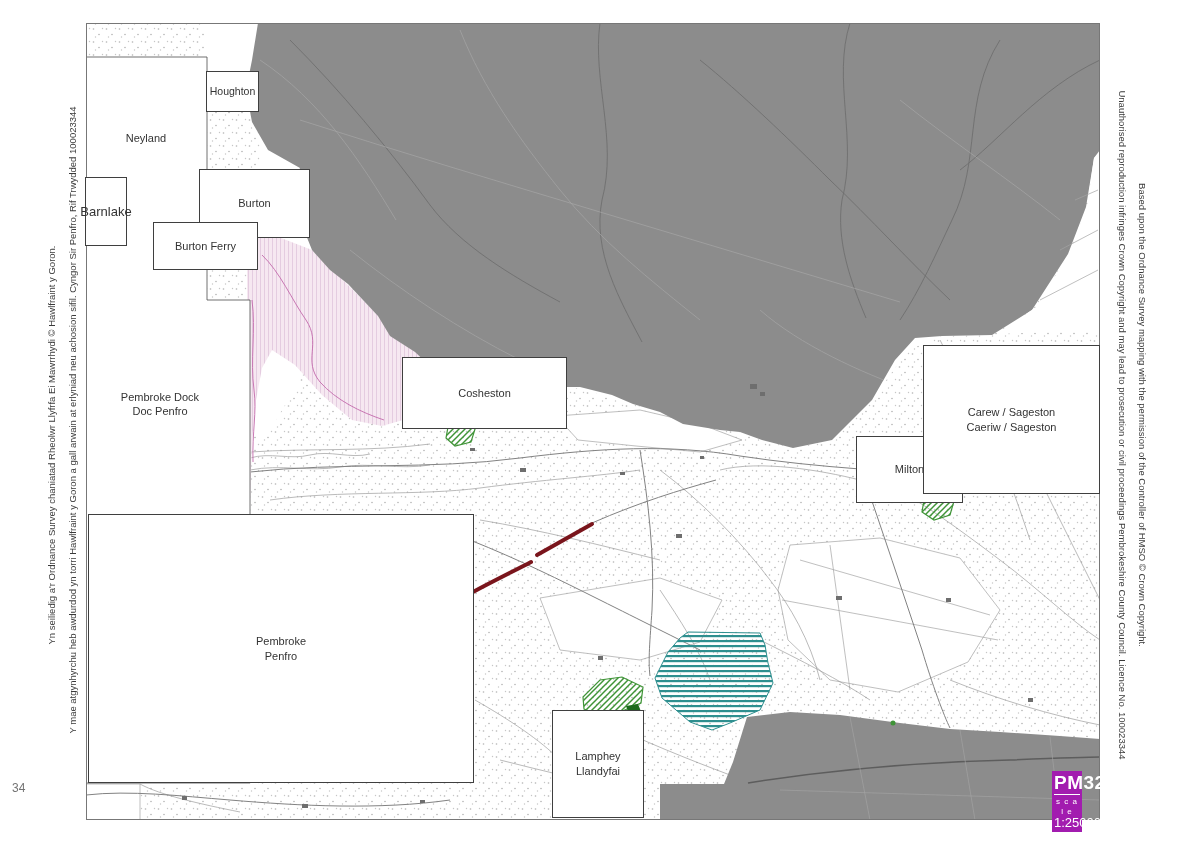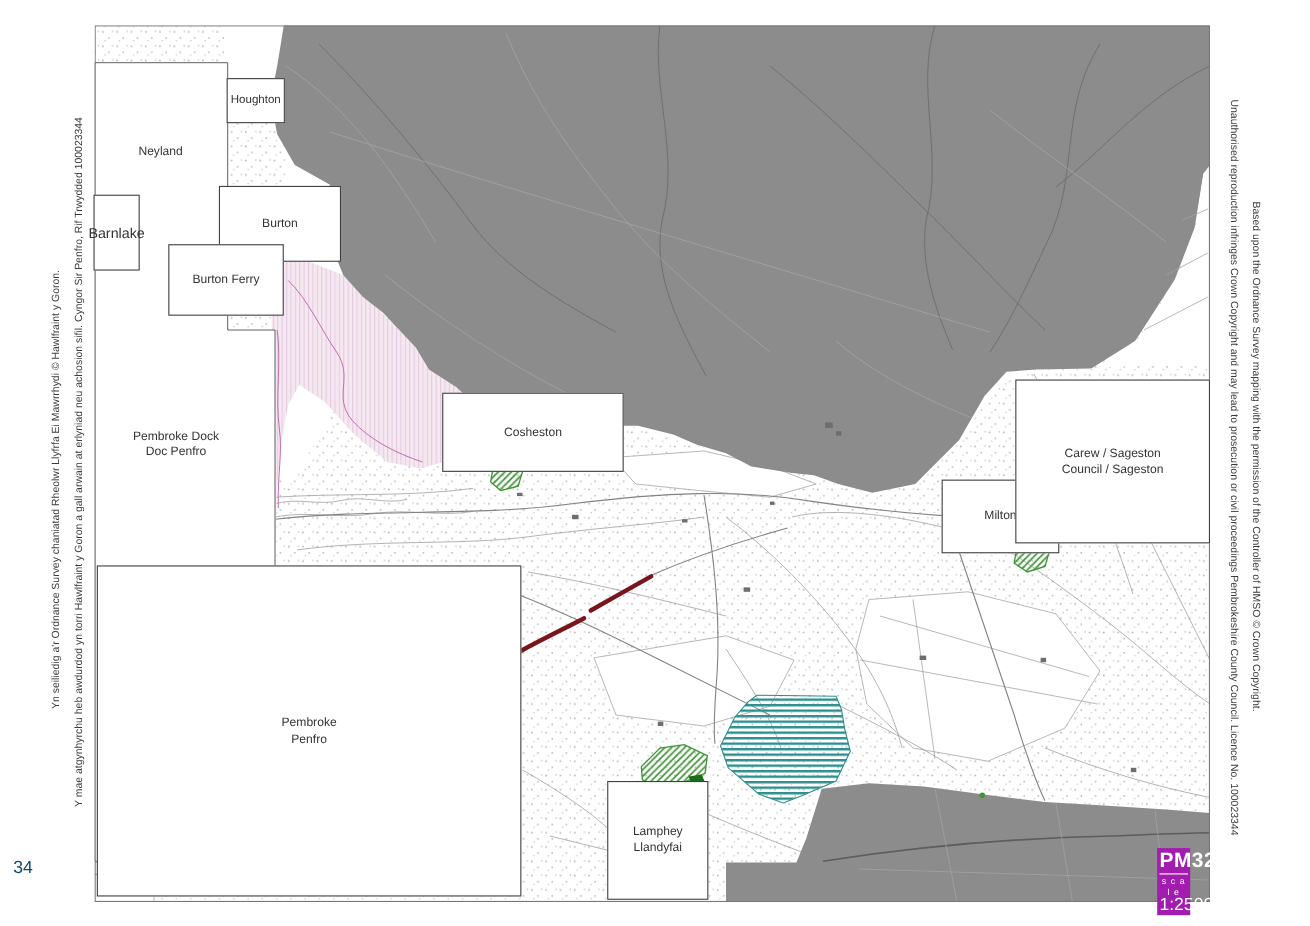--- a/index.html
+++ b/index.html
@@ -10,27 +10,27 @@
   .map-area svg{position:absolute;left:0;top:0;width:100%;height:100%;}
   .map-box{position:absolute;background:#fff;border:1px solid #3f3f3f;
            display:flex;flex-direction:column;align-items:center;justify-content:center;
            text-align:center;color:#333;font-size:11px;line-height:15px;z-index:2;box-sizing:border-box;}
   .map-text{position:absolute;display:flex;flex-direction:column;align-items:center;justify-content:center;
             text-align:center;color:#333;font-size:11px;line-height:14px;z-index:2;}
   .small{font-size:13px;}
   .rot{position:absolute;white-space:nowrap;font-size:9.5px;color:#3a3a3a;z-index:1;}
   .rot-left{transform:translate(-50%,-50%) rotate(-90deg);}
   .rot-right{transform:translate(-50%,-50%) rotate(90deg);}
-  .page-number{position:absolute;left:12px;top:781px;font-size:16px;color:#0c4a6e;z-index:2;}
+  .page-number{position:absolute;left:12px;top:781px;font-size:12px;color:#737373;z-index:2;}
   .pm-badge{position:absolute;left:1052px;top:771px;width:30px;background:#a21caf;color:#fff;
             text-align:center;padding:2px 2px 3px 2px;box-sizing:border-box;z-index:3;}
   .pm-code{font-size:19px;font-weight:bold;letter-spacing:.5px;line-height:20px;
            border-bottom:1px solid #fff;padding-bottom:1px;}
   .pm-scale-word{font-size:8px;letter-spacing:1px;line-height:10px;margin-top:2px;}
-  .pm-scale-ratio{font-size:16px;line-height:12px;}
+  .pm-scale-ratio{font-size:13px;line-height:12px;}
 </style>
 </head>
 <body>
 
 <div class="page">
 
   <div class="rot rot-left" style="left:51px;top:445px;">Yn seiliedig a'r Ordnance Survey chaniatad Rheolwr Llyfrfa Ei Mawrrhydi © Hawlfraint y Goron.</div>
   <div class="rot rot-left" style="left:72px;top:420px;">Y mae atgynhyrchu heb awdurdod yn torri Hawlfraint y Goron a gall arwain at erlyniad neu achosion sifil. Cyngor Sir Penfro, Rif Trwydded 100023344</div>
   <div class="rot rot-right" style="left:1122px;top:425px;">Unauthorised reproduction infringes Crown Copyright and may lead to prosecution or civil proceedings Pembrokeshire County Council. Licence No. 100023344</div>
   <div class="rot rot-right" style="left:1142px;top:415px;">Based upon the Ordnance Survey mapping with the permission of the Controller of HMSO © Crown Copyright.</div>
@@ -196,38 +196,38 @@
   </div>
   <div class="map-text" style="left:92px;top:127px;width:108px;height:22px;">
     <span>Neyland</span>
   </div>
   <div class="map-box small" style="left:85px;top:177px;width:42px;height:69px;">
     <span>Barnlake</span>
   </div>
   <div class="map-box" style="left:199px;top:169px;width:111px;height:69px;">
     <span>Burton</span>
   </div>
-  <div class="map-box" style="left:153px;top:222px;width:105px;height:65px;">
+  <div class="map-box" style="left:153px;top:222px;width:105px;height:48px;">
     <span>Burton Ferry</span>
   </div>
   <div class="map-text" style="left:95px;top:389px;width:130px;height:30px;">
     <span>Pembroke Dock</span>
     <span>Doc Penfro</span>
   </div>
   <div class="map-box" style="left:402px;top:357px;width:165px;height:72px;">
     <span>Cosheston</span>
   </div>
   <div class="map-box" style="left:856px;top:436px;width:107px;height:67px;">
     <span>Milton</span>
   </div>
   <div class="map-box" style="left:923px;top:345px;width:177px;height:149px;">
     <span>Carew / Sageston</span>
-    <span>Council / Sageston</span>
-  </div>
-  <div class="map-box" style="left:88px;top:514px;width:386px;height:301px;">
+    <span>Caeriw / Sageston</span>
+  </div>
+  <div class="map-box" style="left:88px;top:514px;width:386px;height:269px;">
     <span>Pembroke</span>
     <span>Penfro</span>
   </div>
   <div class="map-box" style="left:552px;top:710px;width:92px;height:108px;">
     <span>Lamphey</span>
     <span>Llandyfai</span>
   </div>
 
   <div class="pm-badge">
     <div class="pm-code">PM32</div>

